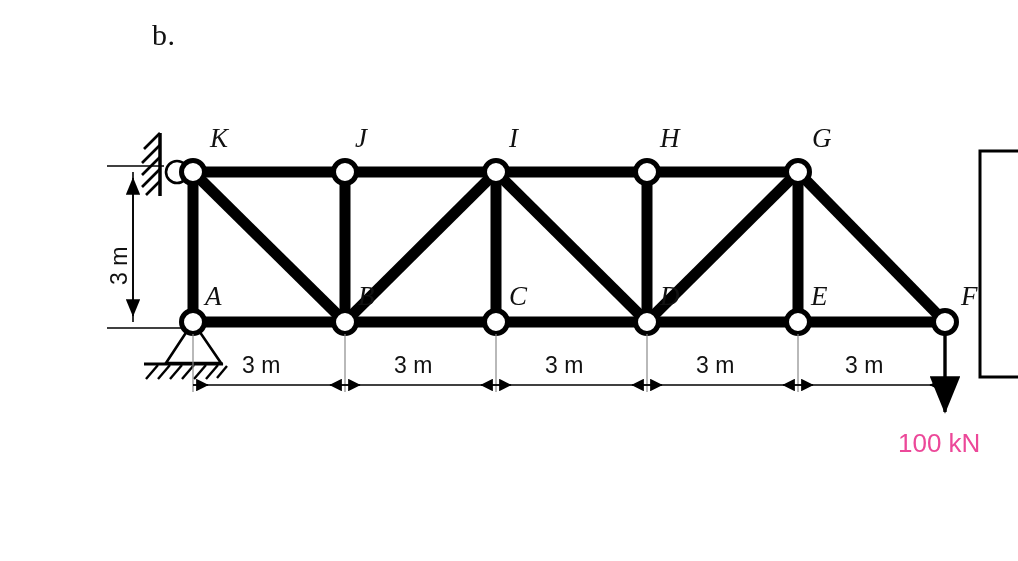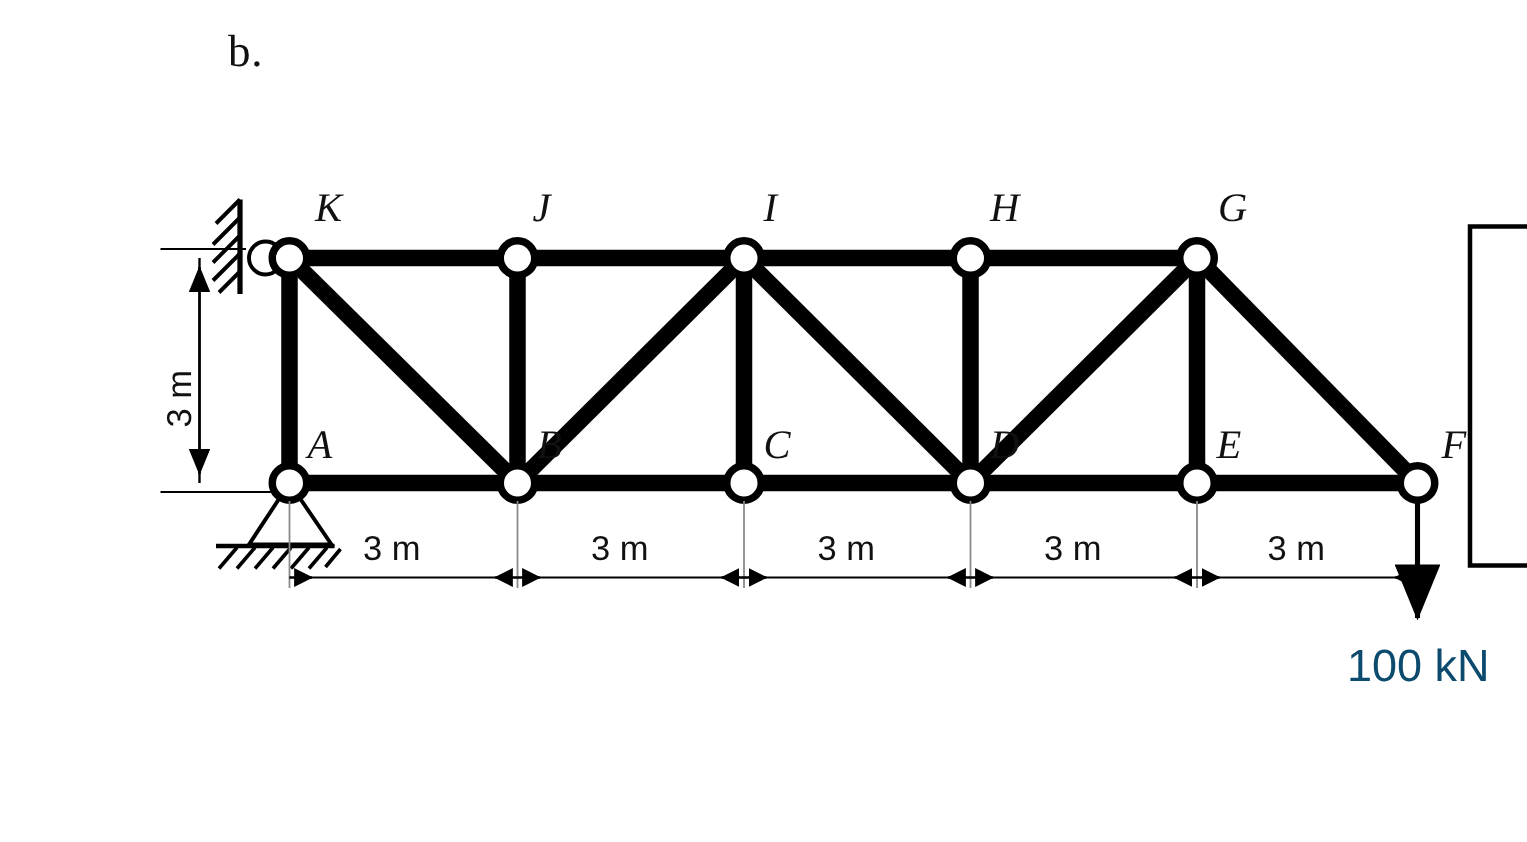--- a/index.html
+++ b/index.html
@@ -5,21 +5,21 @@
   html,body{margin:0;padding:0;}
   body{width:1018px;height:561px;background:#ffffff;position:relative;
        font-family:"Liberation Sans",sans-serif;overflow:hidden;}
   #stage{position:absolute;left:0;top:0;width:1018px;height:561px;}
   svg{position:absolute;left:0;top:0;}
   .prob-label{position:absolute;left:152px;top:18px;font-family:"Liberation Serif",serif;
               font-size:30px;color:#111;letter-spacing:.5px;}
   .node-lbl{position:absolute;font-family:"Liberation Serif",serif;font-style:italic;
             font-size:27px;color:#111;line-height:1;}
   .dim-lbl{position:absolute;font-family:"Liberation Sans",sans-serif;font-size:23px;color:#111;}
-  .load-lbl{position:absolute;font-family:"Liberation Sans",sans-serif;font-size:30px;color:#0c4a6e;}
+  .load-lbl{position:absolute;font-family:"Liberation Sans",sans-serif;font-size:26px;color:#ec4899;}
   .vdim-lbl{position:absolute;font-family:"Liberation Sans",sans-serif;font-size:23px;color:#111;
             transform:rotate(-90deg);transform-origin:left top;white-space:nowrap;}
 </style>
 </head>
 <body>
 
 <div id="stage">
 
   <div class="prob-label">b.</div>
 

